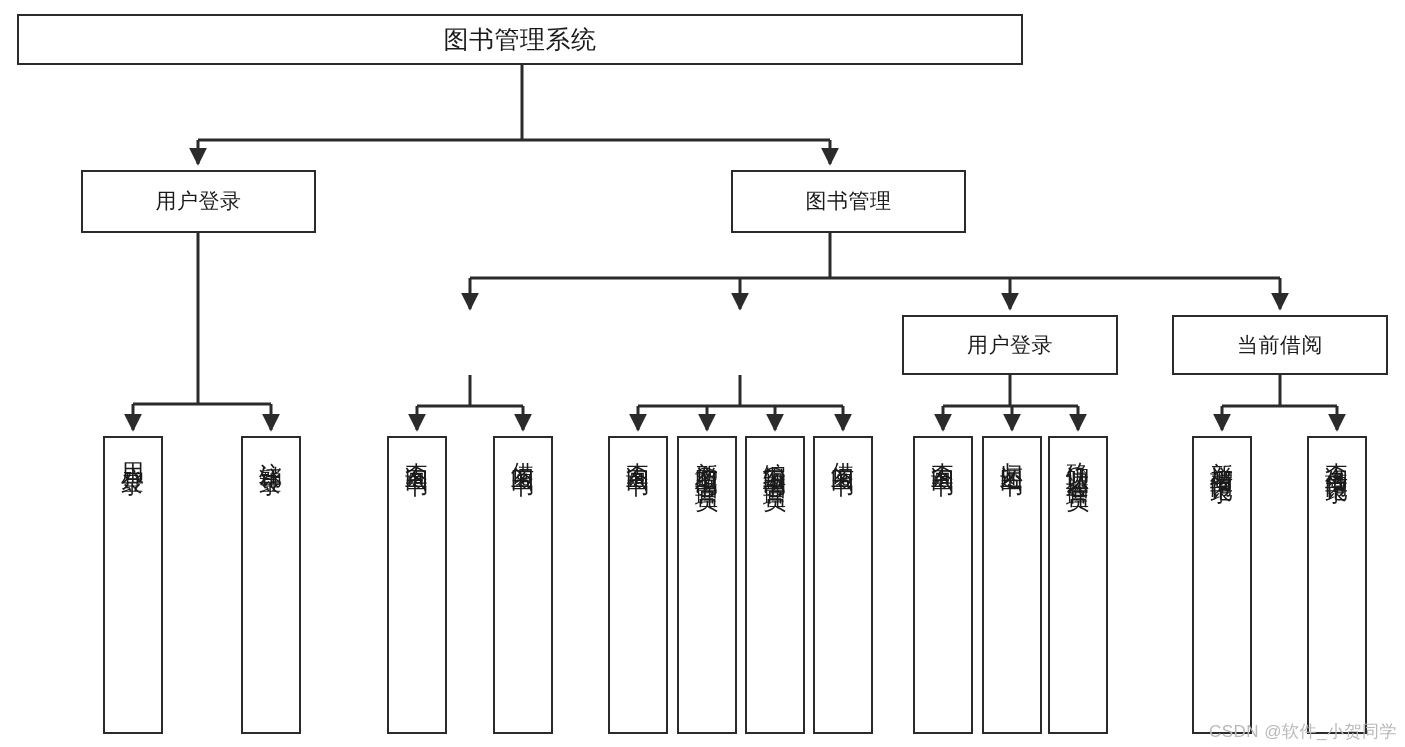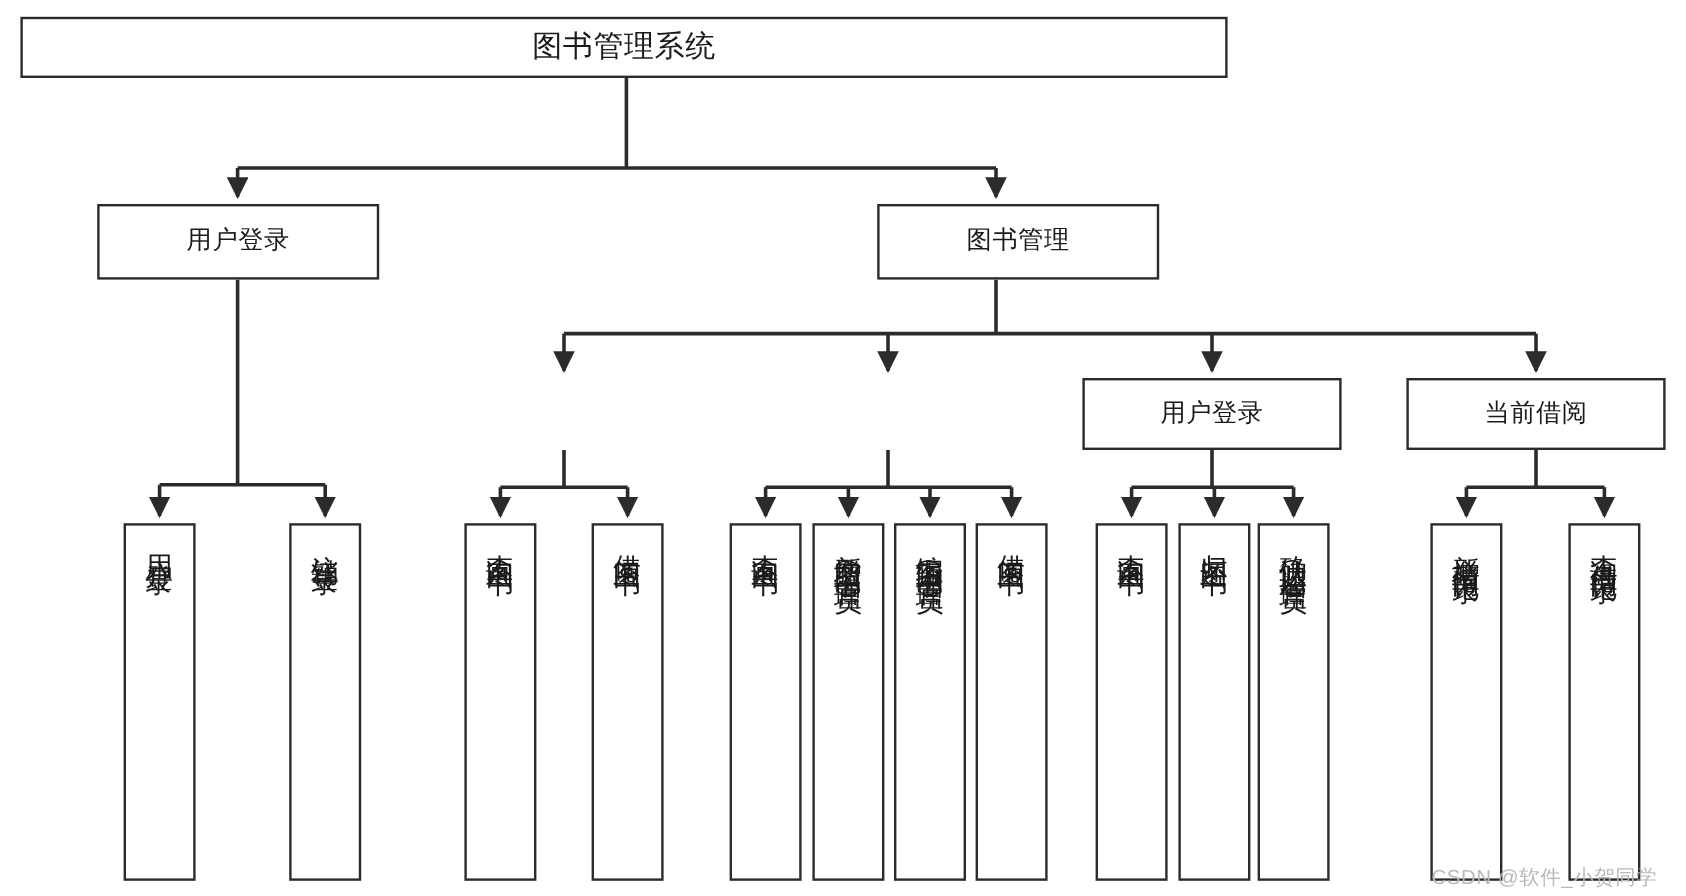--- a/index.html
+++ b/index.html
@@ -59,21 +59,21 @@
   .node.v .label {
     writing-mode: vertical-rl;
     text-orientation: upright;
     font-size: 23px;
     line-height: 1.05;
     letter-spacing: 4px;
     white-space: nowrap;
   }
   #watermark {
     position: absolute;
-    right: 24px;
+    right: 8px;
     bottom: 4px;
     font-size: 17px;
     color: #b9b9b9;
     white-space: nowrap;
     letter-spacing: 0.5px;
     margin-top: 24px;
   }
 </style>
 </head>
 <body>

